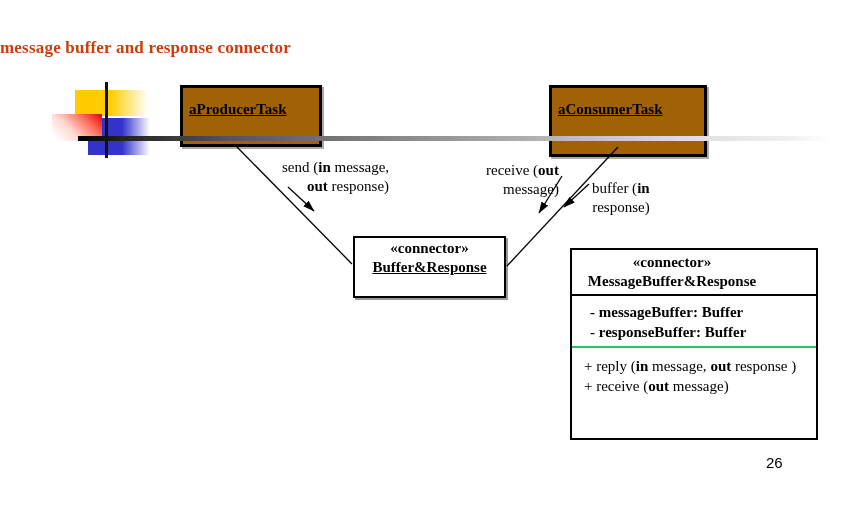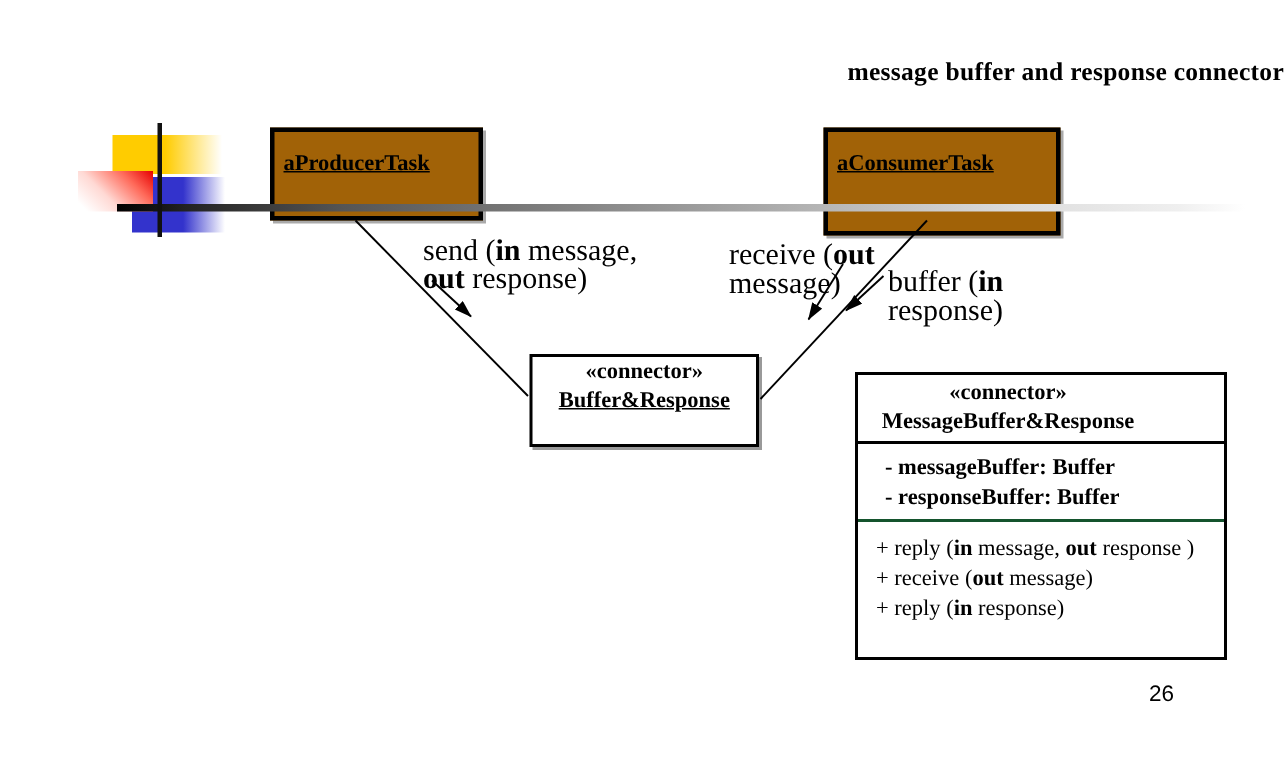--- a/index.html
+++ b/index.html
@@ -6,22 +6,22 @@
   body{
     width:856px;height:513px;position:relative;overflow:hidden;
     background:#ffffff;
     font-family:"Liberation Serif","DejaVu Serif",serif;
     color:#000;
   }
   .abs{position:absolute;}
 
   
   .slide-title{
-    left:0;right:0;top:38px;text-align:right;
-    font-size:17px;font-weight:bold;color:#000000;
+    left:0;right:0;top:38px;text-align:left;
+    font-size:17px;font-weight:bold;color:#c2410c;
     letter-spacing:.2px;
   }
 
   
   .deco-yellow{left:75px;top:90px;width:73px;height:26px;z-index:1;
     background:linear-gradient(to right,#ffcc00 0%,#ffcc00 48%,rgba(255,204,0,0) 100%);}
   .deco-blue{left:88px;top:118px;width:62px;height:37px;z-index:1;
     background:linear-gradient(to right,#3333cc 0%,#3333cc 55%,rgba(51,51,204,0) 100%);}
   .deco-red{left:52px;top:114px;width:50px;height:27px;z-index:2;
     background:linear-gradient(225deg,#e60000 0%,#ff6a5a 28%,#ffd9d4 62%,#ffffff 92%);}
@@ -47,38 +47,38 @@
     border:2px solid #000;background:#fff;z-index:2;box-shadow:2px 2px 0 #999;
     text-align:center;font-size:15px;font-weight:bold;line-height:19px;padding-top:1px;
   }
   .conn-box .u{text-decoration:underline;}
 
   
   svg.wires{left:0;top:0;width:856px;height:513px;z-index:3;pointer-events:none;}
   svg.wires line{stroke:#000;stroke-width:1.3;}
 
   
-  .msg-label{font-size:20px;line-height:19px;white-space:pre-line;z-index:4;}
+  .msg-label{font-size:15px;line-height:19px;white-space:pre-line;z-index:4;text-align:right;}
   .lbl-send{left:282px;top:158px;}
   .lbl-receive{left:486px;top:161px;}
   .lbl-reply{left:592px;top:179px;}
 
   
   .class-box{
     left:570px;top:248px;width:248px;height:192px;box-sizing:border-box;
     border:2px solid #000;background:#fff;z-index:2;font-size:15px;
   }
   .class-box .sec{box-sizing:border-box;}
   .class-box .hdr{
     height:46px;border-bottom:2px solid #000;
     text-align:center;padding-right:44px;padding-top:3px;
     font-weight:bold;line-height:19px;
   }
   .class-box .attrs{
-    height:52px;border-bottom:2px solid #14532d;
+    height:52px;border-bottom:2px solid #22c55e;
     padding:6px 0 0 18px;font-weight:bold;line-height:20px;
   }
   .class-box .ops{padding:8px 0 0 12px;line-height:20px;}
 
   
   .page-number{left:766px;top:454px;font-family:"Liberation Sans","DejaVu Sans",sans-serif;font-size:15px;}
 </style>
 </head>
 <body>
 
@@ -127,17 +127,16 @@
     <div>«connector»</div>
     <div>MessageBuffer&amp;Response</div>
   </div>
   <div class="sec attrs">
     <div>- messageBuffer: Buffer</div>
     <div>- responseBuffer: Buffer</div>
   </div>
   <div class="sec ops">
     <div><span>+ reply (</span><b>in</b><span> message, </span><b>out</b><span> response )</span></div>
     <div><span>+ receive  (</span><b>out</b><span> message)</span></div>
-    <div><span>+ reply (</span><b>in</b><span> response)</span></div>
   </div>
 </div>
 
 <div class="abs page-number">26</div>
 
 </body></html>

